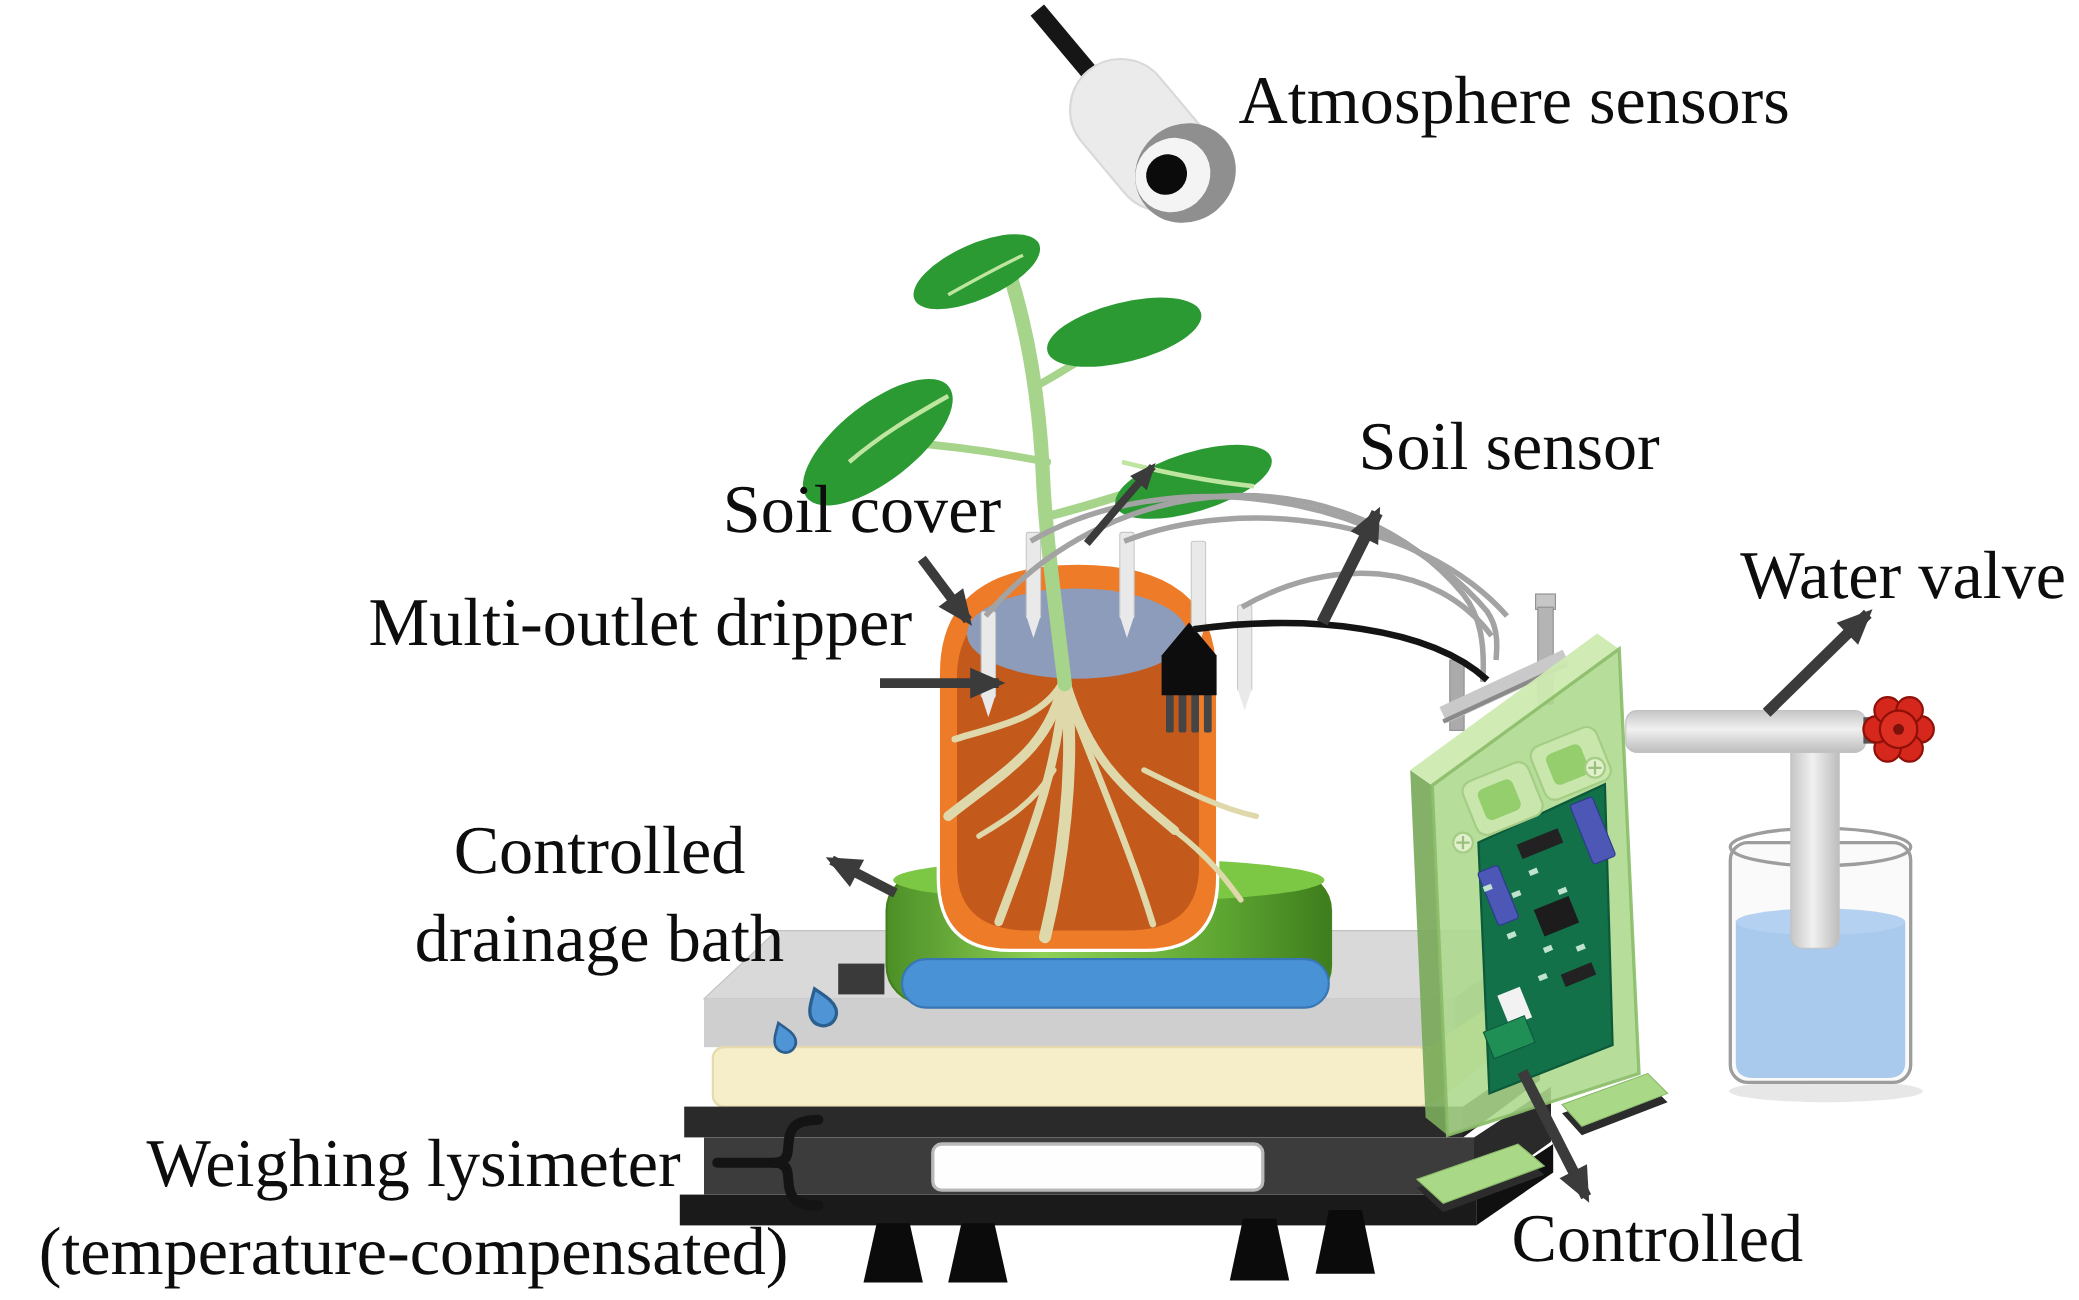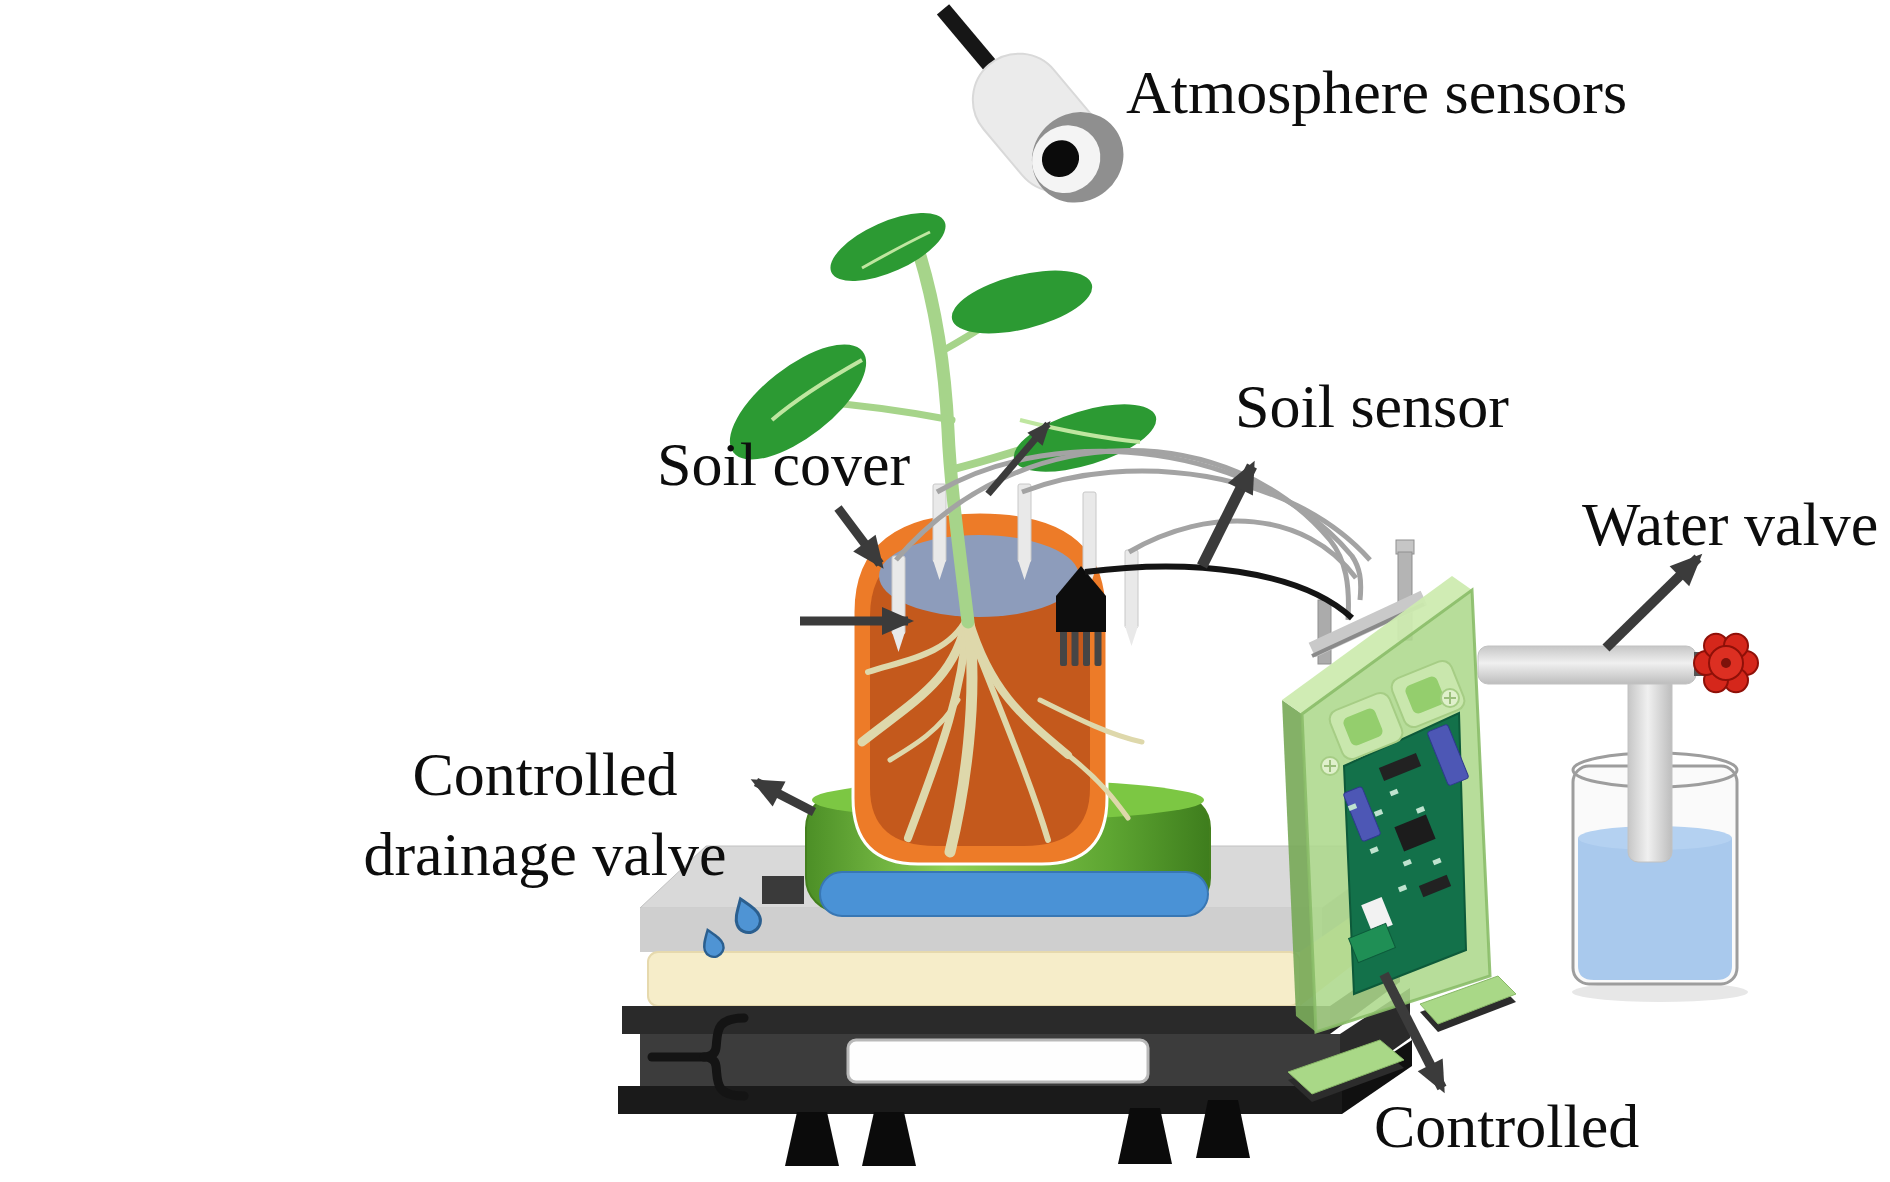--- a/index.html
+++ b/index.html
@@ -231,24 +231,29 @@
   </g>
 
   <g stroke="#141414" stroke-width="9" fill="none" stroke-linecap="round" stroke-linejoin="round">
     <path d="M 652 1057 L 704 1057"></path>
     <path d="M 744 1018 C 714 1018 718 1034 716 1048 C 715 1056 708 1057 704 1057 C 708 1057 715 1058 716 1066 C 718 1080 714 1096 744 1096"></path>
   </g>
 </svg>
 
 <div class="lbl" style="left:1126px;top:60px;">Atmosphere sensors</div>
 <div class="lbl" style="left:657px;top:432px;text-align:center;">Soil cover</div>
+<div class="lbl" style="left:335px;top:534px;">Multi-outlet dripper</div>
 <div class="lbl" style="left:1235px;top:374px;text-align:center;">Soil sensor</div>
 <div class="lbl" style="left:1582px;top:468px;margin-top:24px;">Water valve</div>
 
 <div class="lbl center" style="left:320px;top:734px;width:450px;">
   <span class="ln">Controlled</span>
-  <span class="ln">drainage valve</span>
+  <span class="ln">drainage bath</span>
 </div>
 
+<div class="lbl center" style="left:0px;top:1018px;width:752px;">
+  <span class="ln">Weighing lysimeter</span>
+  <span class="ln">(temperature-compensated)</span>
+</div>
 
 <div class="lbl" style="left:1374px;top:1094px;">Controlled</div>
 
 </div>
 
 </body></html>

